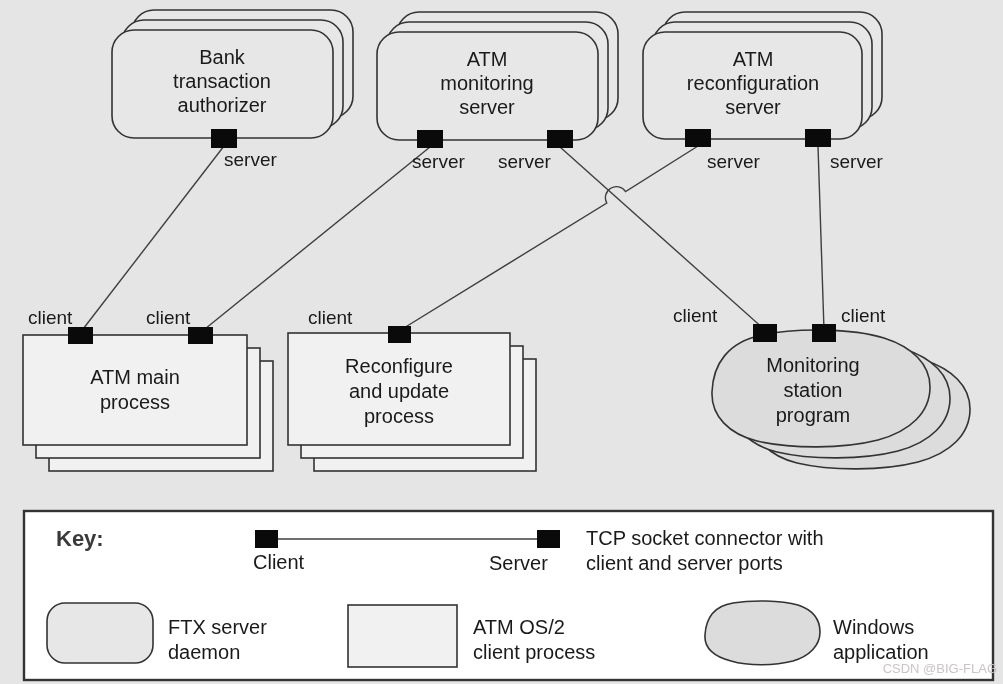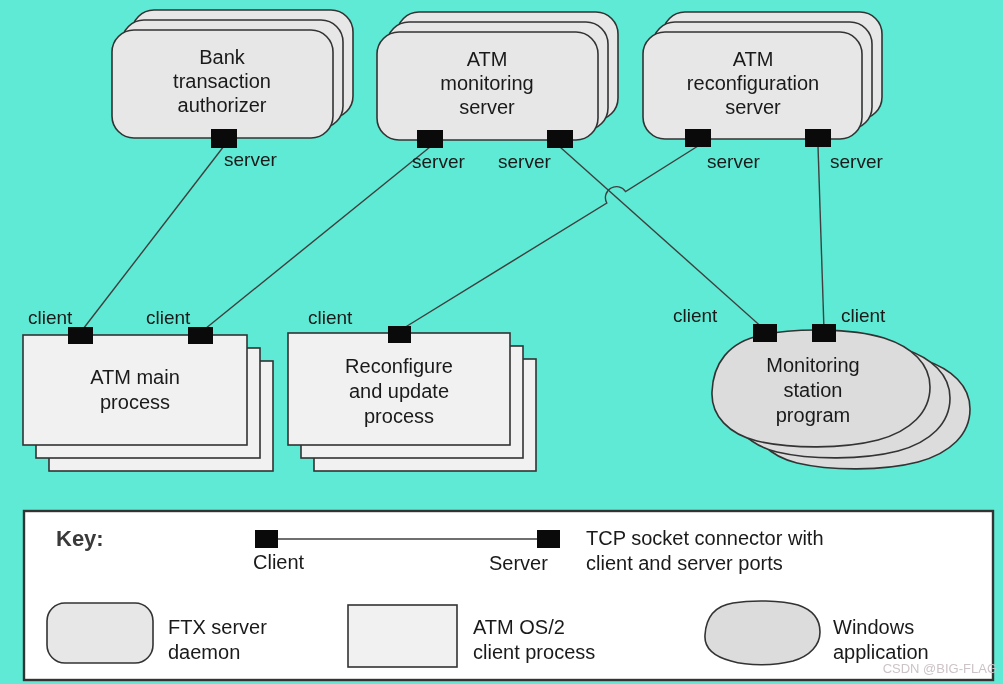--- a/index.html
+++ b/index.html
@@ -1,18 +1,18 @@
 <!DOCTYPE html>
 <html style="--ftx-fill: #e7e7e7; --proc-fill: #f1f1f1; --win-fill: #dcdcdc; --stroke: #333333; --line: #3f3f3f; --port: #0a0a0a; --text: #1a1a1a; --watermark: #ccc3c8;"><head>
 <meta charset="utf-8">
 <style>
   html, body { margin: 0; padding: 0; background: #ffffff; }
   .stage {
     width: 1003px; height: 684px; position: relative; overflow: hidden;
-    background: #5eead4;
+    background: #e5e5e5;
     font-family: "Liberation Sans", sans-serif;
   }
   svg { display: block; }
   svg text {
     font-family: "Liberation Sans", sans-serif;
     fill: var(--text, #1a1a1a);
   }
   .node-label   { font-size: 20px; }
   .port-label   { font-size: 19px; }
   .ftx-shape    { fill: var(--ftx-fill, #e7e7e7);  stroke: var(--stroke, #333333); stroke-width: 1.6; }

